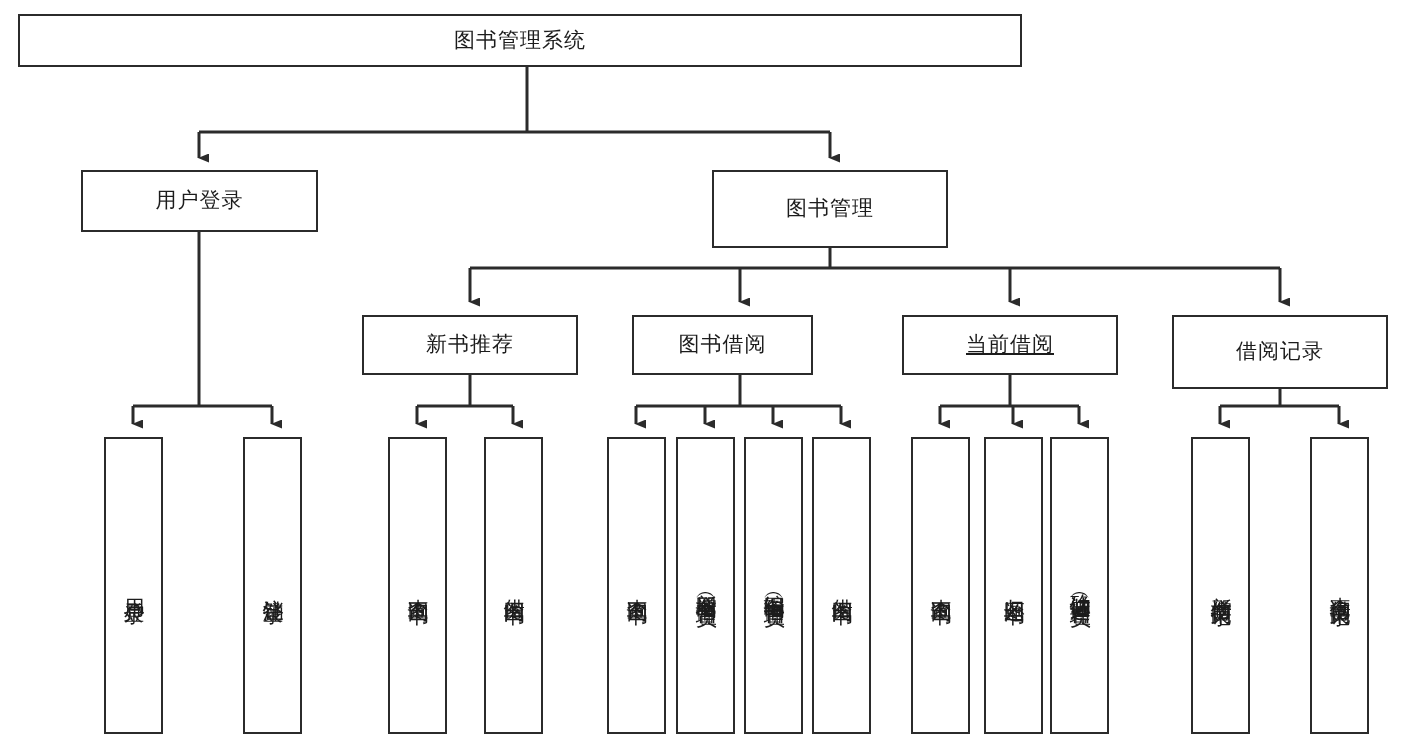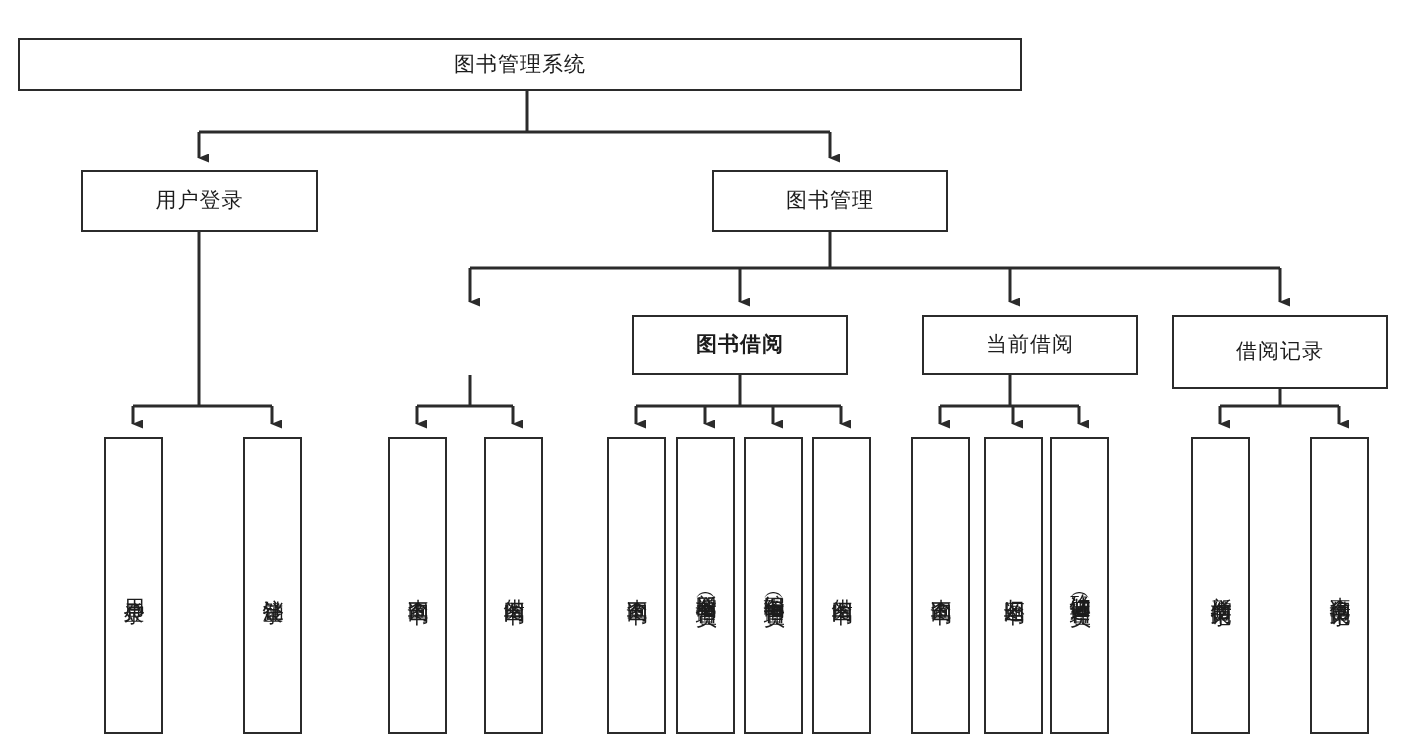--- a/index.html
+++ b/index.html
@@ -129,35 +129,38 @@
     </g>
 
     <g stroke="#2b2b2b" stroke-width="3" fill="none">
       <line x1="1280" y1="375" x2="1280" y2="406"></line>
       <line x1="1220" y1="406" x2="1339" y2="406"></line>
       <line x1="1220" y1="406" x2="1220" y2="424" marker-end="url(#arrowhead)"></line>
       <line x1="1339" y1="406" x2="1339" y2="424" marker-end="url(#arrowhead)"></line>
     </g>
   </svg>
 
-  <div class="node horizontal" style="left: 18px; top: 14px; width: 1004px; height: 53px; border-color: rgb(43, 43, 43); background: rgb(255, 255, 255); color: rgb(28, 28, 28); margin-top: 24px;">
+  <div class="node horizontal" style="left: 18px; top: 14px; width: 1004px; height: 53px; border-color: rgb(43, 43, 43); background: rgb(255, 255, 255); color: rgb(28, 28, 28);">
     <span class="node-label">图书管理系统</span>
   </div>
 
   <div class="node horizontal" style="left: 81px; top: 170px; width: 237px; height: 62px; border-color: rgb(43, 43, 43); background: rgb(255, 255, 255); color: rgb(28, 28, 28);">
     <span class="node-label">用户登录</span>
   </div>
-  <div class="node horizontal" style="left: 712px; top: 170px; width: 236px; height: 62px; border-color: rgb(43, 43, 43); background: rgb(255, 255, 255); color: rgb(28, 28, 28);">
+  <div class="node horizontal" style="left: 712px; top: 170px; width: 236px; height: 78px; border-color: rgb(43, 43, 43); background: rgb(255, 255, 255); color: rgb(28, 28, 28);">
     <span class="node-label">图书管理</span>
   </div>
 
-  <div class="node horizontal" style="left: 632px; top: 315px; width: 216px; height: 60px; border-color: rgb(43, 43, 43); background: rgb(255, 255, 255); color: rgb(28, 28, 28); font-weight: bold;">
+  <div class="node horizontal" style="left: 362px; top: 315px; width: 216px; height: 60px; border-color: rgb(43, 43, 43); background: rgb(255, 255, 255); color: rgb(28, 28, 28);">
+    <span class="node-label">新书推荐</span>
+  </div>
+  <div class="node horizontal" style="left: 632px; top: 315px; width: 181px; height: 60px; border-color: rgb(43, 43, 43); background: rgb(255, 255, 255); color: rgb(28, 28, 28);">
     <span class="node-label">图书借阅</span>
   </div>
-  <div class="node horizontal" style="left: 922px; top: 315px; width: 216px; height: 60px; border-color: rgb(43, 43, 43); background: rgb(255, 255, 255); color: rgb(28, 28, 28);">
+  <div class="node horizontal" style="left: 902px; top: 315px; width: 216px; height: 60px; border-color: rgb(43, 43, 43); background: rgb(255, 255, 255); color: rgb(28, 28, 28); text-decoration: underline;">
     <span class="node-label">当前借阅</span>
   </div>
   <div class="node horizontal" style="left: 1172px; top: 315px; width: 216px; height: 74px; border-color: rgb(43, 43, 43); background: rgb(255, 255, 255); color: rgb(28, 28, 28);">
     <span class="node-label">借阅记录</span>
   </div>
 
   <div class="node vertical" style="left: 104px; top: 437px; width: 59px; height: 297px; border-color: rgb(43, 43, 43); background: rgb(255, 255, 255); color: rgb(28, 28, 28);">
     <span class="node-label">用户登录</span>
   </div>
   <div class="node vertical" style="left: 243px; top: 437px; width: 59px; height: 297px; border-color: rgb(43, 43, 43); background: rgb(255, 255, 255); color: rgb(28, 28, 28);">

